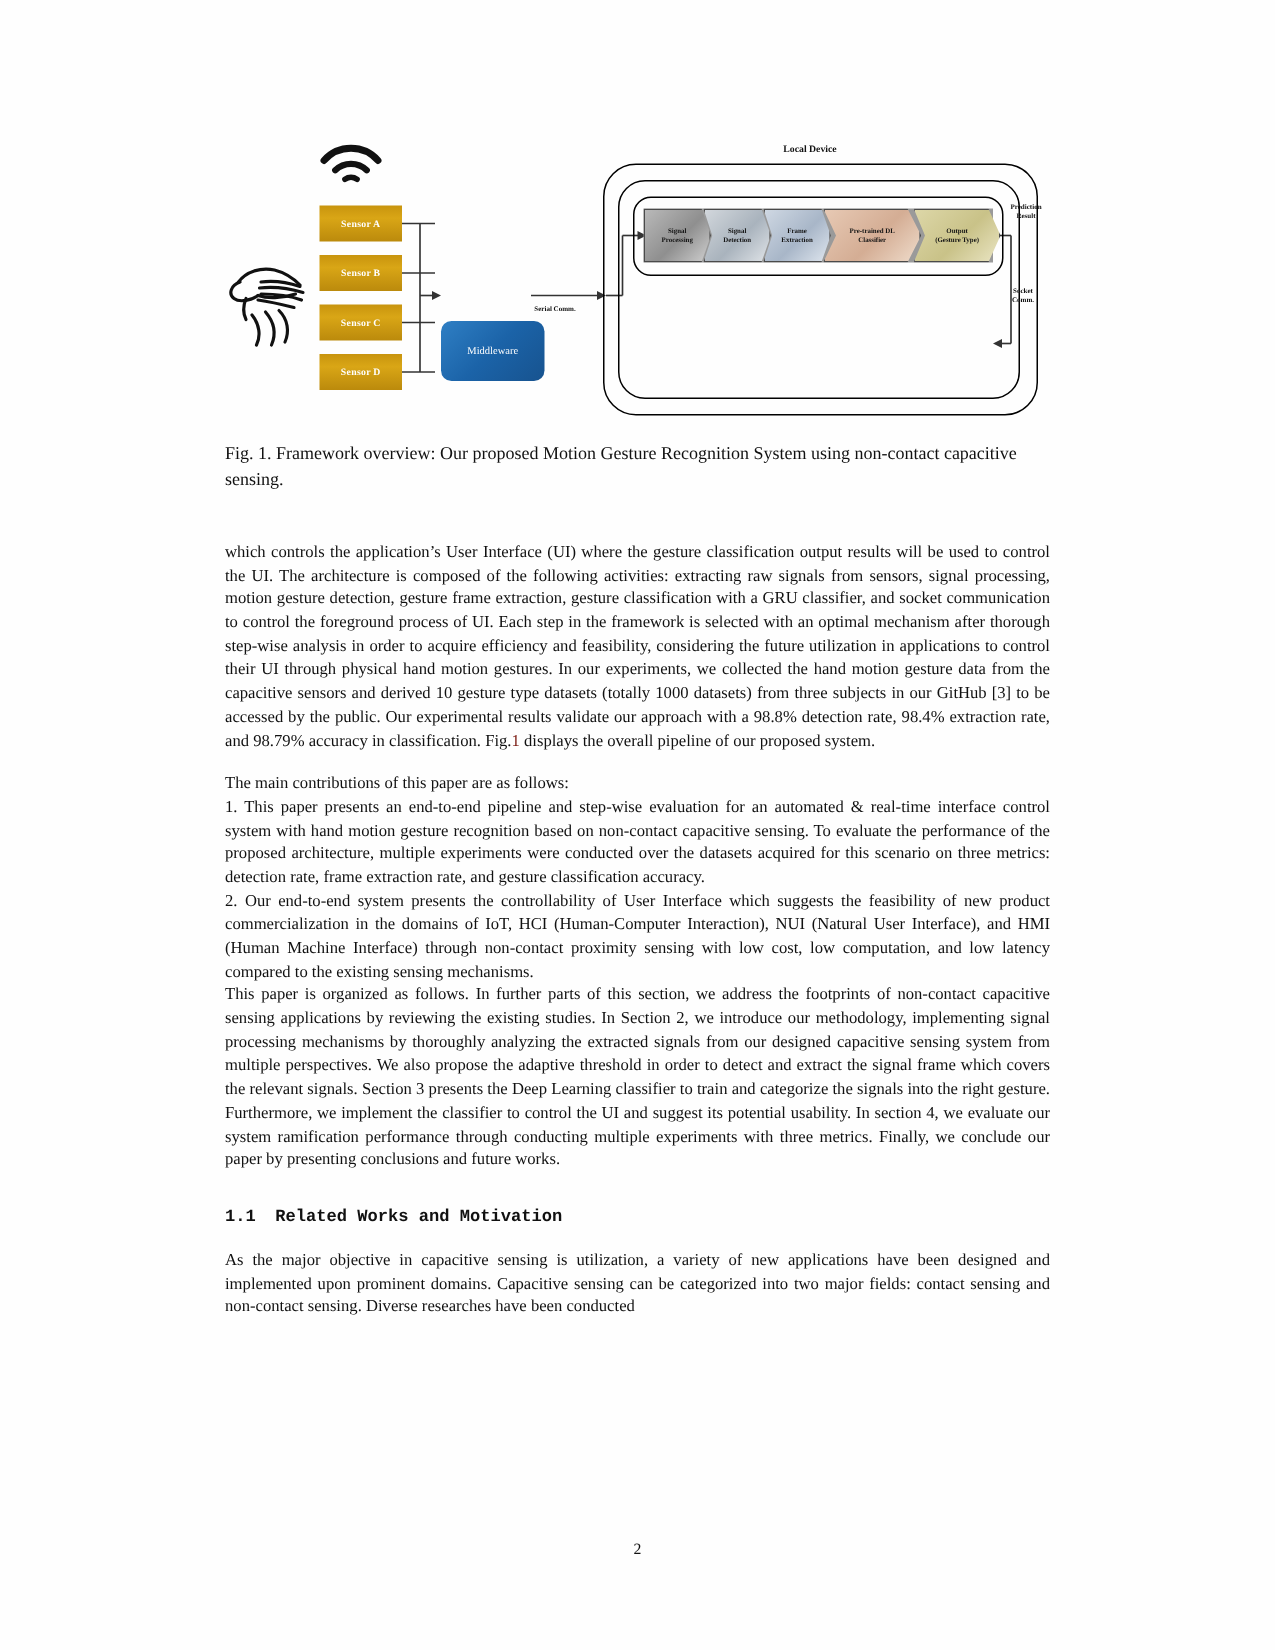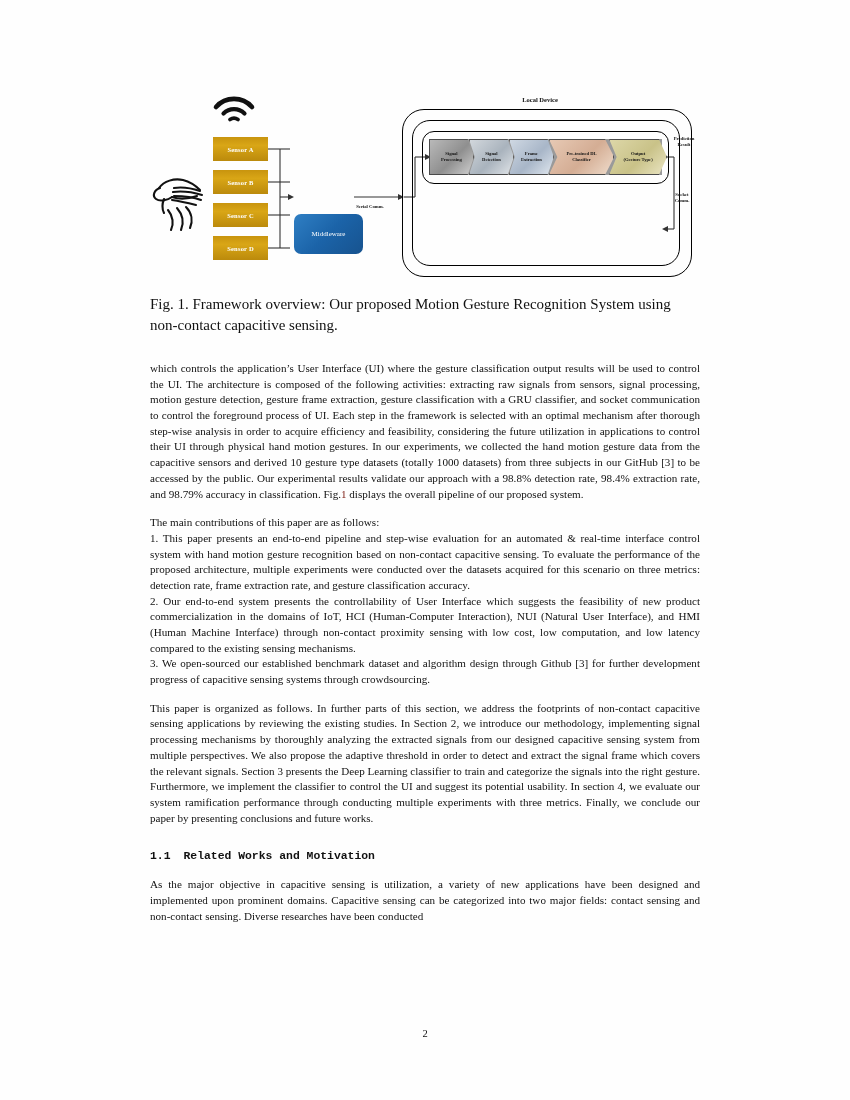--- a/index.html
+++ b/index.html
@@ -194,21 +194,21 @@
   .lbl-serial { left: 192px; top: 112px; width: 56px; }
   .lbl-prediction { left: 515px; top: 44px; width: 38px; }
   .lbl-socket { left: 515px; top: 100px; width: 34px; }
 
   
   .caption {
     position: absolute;
     left: 150px;
     top: 294px;
     width: 550px;
-    font-size: 15px;
+    font-size: 12px;
     line-height: 1.42;
     text-align: left;
     font-family: "Liberation Serif", serif;
   }
 
   
   .body-col {
     position: absolute;
     left: 150px;
     top: 361px;
@@ -342,21 +342,20 @@
 
   <div class="caption">Fig. 1. Framework overview: Our proposed Motion Gesture Recognition System using non-contact capacitive sensing.</div>
 
   <div class="body-col">
 
     <p class="para"><span>which controls the application’s User Interface (UI) where the gesture classification output results will be used to control the UI. The architecture is composed of the following activities: extracting raw signals from sensors, signal processing, motion gesture detection, gesture frame extraction, gesture classification with a GRU classifier, and socket communication to control the foreground process of UI. Each step in the framework is selected with an optimal mechanism after thorough step-wise analysis in order to acquire efficiency and feasibility, considering the future utilization in applications to control their UI through physical hand motion gestures. In our experiments, we collected the hand motion gesture data from the capacitive sensors and derived 10 gesture type datasets (totally 1000 datasets) from three subjects in our GitHub [3] to be accessed by the public. Our experimental results validate our approach with a 98.8% detection rate, 98.4% extraction rate, and 98.79% accuracy in classification. Fig.</span><span class="link">1</span><span> displays the overall pipeline of our proposed system.</span></p>
 
     <p class="para tight">The main contributions of this paper are as follows:</p>
     <p class="para tight">1. This paper presents an end-to-end pipeline and step-wise evaluation for an automated &amp; real-time interface control system with hand motion gesture recognition based on non-contact capacitive sensing. To evaluate the performance of the proposed architecture, multiple experiments were conducted over the datasets acquired for this scenario on three metrics: detection rate, frame extraction rate, and gesture classification accuracy.</p>
     <p class="para tight">2. Our end-to-end system presents the controllability of User Interface which suggests the feasibility of new product commercialization in the domains of IoT, HCI (Human-Computer Interaction), NUI (Natural User Interface), and HMI (Human Machine Interface) through non-contact proximity sensing with low cost, low computation, and low latency compared to the existing sensing mechanisms.</p>
-    <p class="para">3. We open-sourced our established benchmark dataset and algorithm design through Github [3] for further development progress of capacitive sensing systems through crowdsourcing.</p>
 
     <p class="para">This paper is organized as follows. In further parts of this section, we address the footprints of non-contact capacitive sensing applications by reviewing the existing studies. In Section 2, we introduce our methodology, implementing signal processing mechanisms by thoroughly analyzing the extracted signals from our designed capacitive sensing system from multiple perspectives. We also propose the adaptive threshold in order to detect and extract the signal frame which covers the relevant signals. Section 3 presents the Deep Learning classifier to train and categorize the signals into the right gesture. Furthermore, we implement the classifier to control the UI and suggest its potential usability. In section 4, we evaluate our system ramification performance through conducting multiple experiments with three metrics. Finally, we conclude our paper by presenting conclusions and future works.</p>
 
     <h2 class="section-heading">
       <span class="num">1.1</span><span>Related Works and Motivation</span>
     </h2>
 
     <p class="para">As the major objective in capacitive sensing is utilization, a variety of new applications have been designed and implemented upon prominent domains. Capacitive sensing can be categorized into two major fields: contact sensing and non-contact sensing. Diverse researches have been conducted</p>
   </div>
 

